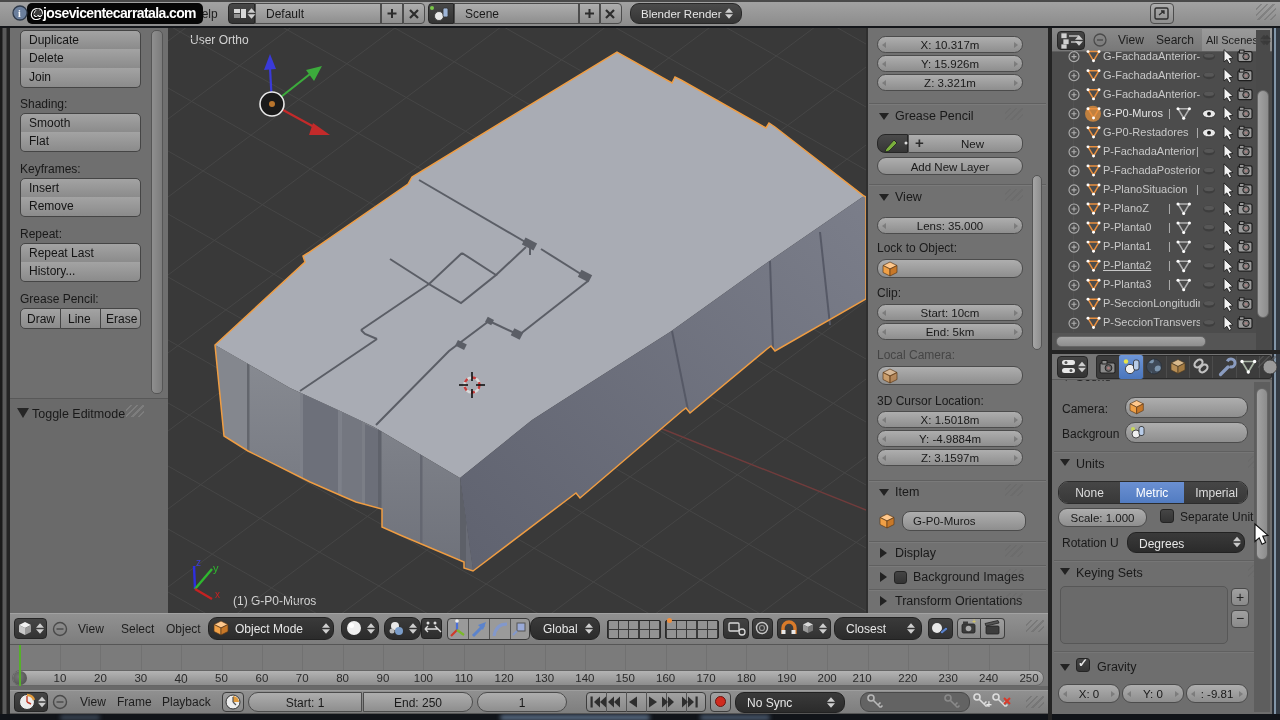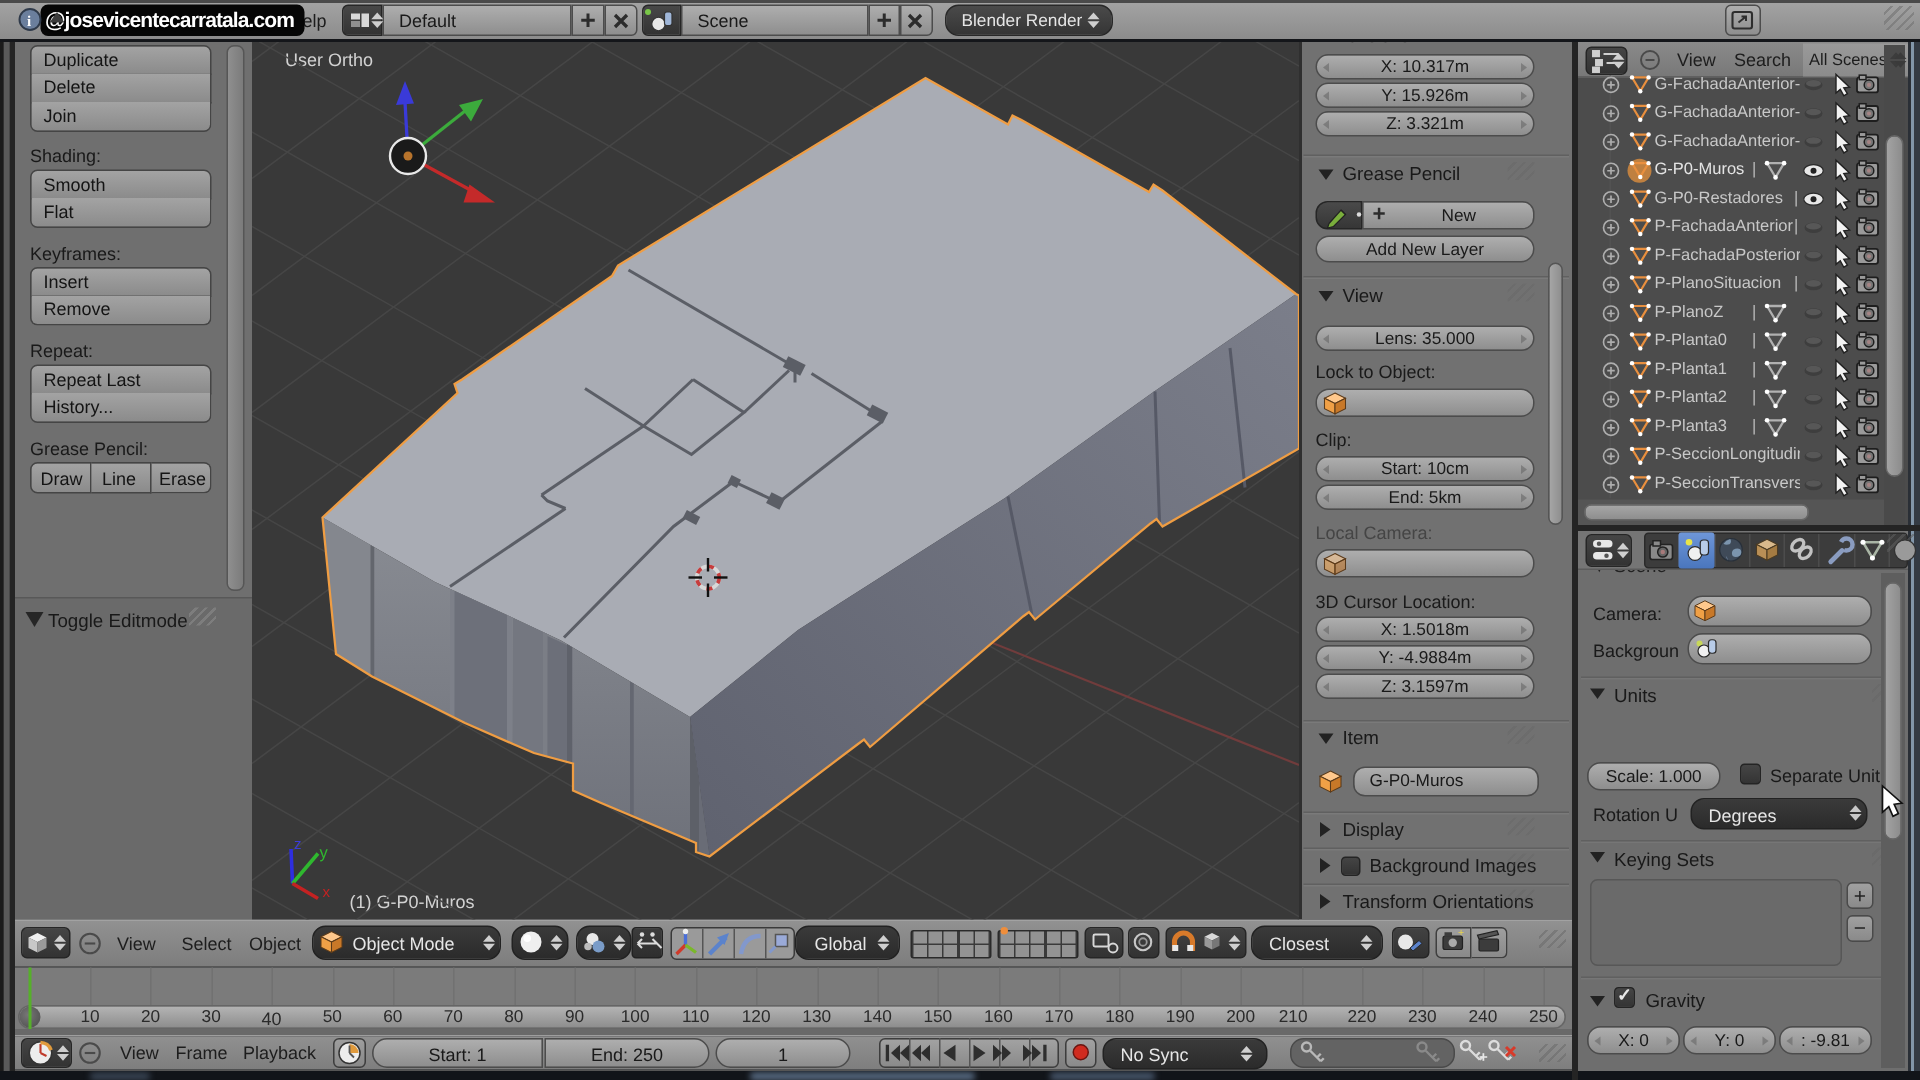--- a/index.html
+++ b/index.html
@@ -276,21 +276,21 @@
 <div class="abs" style="left:1196px;top:144.8px;color:#b8b8b8;font-size:11px;">|</div>
 <div class="abs" style="left:1103px;top:163.9px;width:97px;overflow:hidden;color:#c8c8c8;font-size:11px;white-space:nowrap;">P-FachadaPosterior</div>
 <div class="abs" style="left:1103px;top:182.9px;width:97px;overflow:hidden;color:#c8c8c8;font-size:11px;white-space:nowrap;">P-PlanoSituacion</div>
 <div class="abs" style="left:1196px;top:182.9px;color:#b8b8b8;font-size:11px;">|</div>
 <div class="abs" style="left:1103px;top:202.0px;width:97px;overflow:hidden;color:#c8c8c8;font-size:11px;white-space:nowrap;">P-PlanoZ</div>
 <div class="abs" style="left:1168px;top:202.0px;color:#b8b8b8;font-size:11px;">|</div>
 <div class="abs" style="left:1103px;top:221.1px;width:97px;overflow:hidden;color:#c8c8c8;font-size:11px;white-space:nowrap;">P-Planta0</div>
 <div class="abs" style="left:1168px;top:221.1px;color:#b8b8b8;font-size:11px;">|</div>
 <div class="abs" style="left:1103px;top:240.1px;width:97px;overflow:hidden;color:#c8c8c8;font-size:11px;white-space:nowrap;">P-Planta1</div>
 <div class="abs" style="left:1168px;top:240.1px;color:#b8b8b8;font-size:11px;">|</div>
-<div class="abs" style="left:1103px;top:259.2px;width:97px;overflow:hidden;color:#c8c8c8;font-size:11px;white-space:nowrap;">P-Planta2</div>
+<div class="abs" style="left:1103px;top:259.2px;width:97px;overflow:hidden;color:#c8c8c8;font-size:11px;white-space:nowrap;text-decoration:underline;">P-Planta2</div>
 <div class="abs" style="left:1168px;top:259.2px;color:#b8b8b8;font-size:11px;">|</div>
 <div class="abs" style="left:1103px;top:278.2px;width:97px;overflow:hidden;color:#c8c8c8;font-size:11px;white-space:nowrap;">P-Planta3</div>
 <div class="abs" style="left:1168px;top:278.2px;color:#b8b8b8;font-size:11px;">|</div>
 <div class="abs" style="left:1103px;top:297.2px;width:97px;overflow:hidden;color:#c8c8c8;font-size:11px;white-space:nowrap;">P-SeccionLongitudin</div>
 <div class="abs" style="left:1103px;top:316.3px;width:97px;overflow:hidden;color:#c8c8c8;font-size:11px;white-space:nowrap;">P-SeccionTransversa</div>
 <div class="abs" style="left:1052px;top:333px;width:204px;height:17px;background:#555;"></div>
 <div class="abs" style="left:1056px;top:336px;width:150px;height:11px;background:linear-gradient(#a6a6a6,#8e8e8e);border:1px solid #666;border-radius:5px;"></div>
 <div class="abs" style="left:1256px;top:30px;width:14px;height:320px;background:#4a4a4a;"></div>
 <div class="abs" style="left:1257px;top:90px;width:12px;height:228px;background:linear-gradient(90deg,#a3a3a3,#8c8c8c);border:1px solid #666;border-radius:6px;"></div>
 <div class="abs" style="left:1048px;top:350px;width:232px;height:4px;background:#242424;"></div>
@@ -310,20 +310,25 @@
 <div class="abs" style="left:1060px;top:380px;width:70px;height:5px;overflow:hidden;">
       <div style="position:absolute;left:0;top:-10px;color:#222;font-size:12.5px;">▼ Scene</div>
     </div>
 <div class="lbl" style="left:1062px;top:402px;">Camera:</div>
 <div class="pill" style="left:1125px;top:397px;width:123px;height:21px;border-radius:10px;"></div>
 <div class="lbl" style="left:1062px;top:427px;">Backgroun</div>
 <div class="pill" style="left:1125px;top:422px;width:123px;height:21px;border-radius:10px;"></div>
 <div class="abs" style="left:1060px;top:459px;width:0;height:0;border-left:5px solid transparent;border-right:5px solid transparent;border-top:7px solid #222;"></div>
 <div class="lbl" style="left:1076px;top:457px;font-size:12.5px;">Units</div>
 <div class="grip" style="left:1248px;top:456px;background:repeating-linear-gradient(135deg,transparent 0 3px,#61616188 3px 4.5px);"></div>
+<div class="abs" style="left:1058px;top:481px;width:190px;height:23px;border-radius:10px;overflow:hidden;border:1px solid #2c2c2c;">
+      <div style="position:absolute;left:0;top:0;width:61px;height:23px;background:linear-gradient(#464646,#373737);color:#ddd;font-size:12px;text-align:center;padding-top:4px;">None</div>
+      <div style="position:absolute;left:61px;top:0;width:64px;height:23px;background:linear-gradient(#6b90d2,#4f7ac0);color:#fff;font-size:12px;text-align:center;padding-top:4px;">Metric</div>
+      <div style="position:absolute;left:125px;top:0;width:65px;height:23px;background:linear-gradient(#464646,#373737);color:#ddd;font-size:12px;text-align:center;padding-top:4px;">Imperial</div>
+    </div>
 <div class="pill" style="left:1058px;top:508px;width:89px;height:19px;border-radius:9px;padding-top:3px;font-size:11.5px;">Scale: 1.000</div>
 <div class="abs" style="left:1160px;top:509px;width:14px;height:14px;background:linear-gradient(#454545,#343434);border:1px solid #242424;border-radius:3px;"></div>
 <div class="lbl" style="left:1180px;top:510px;">Separate Unit</div>
 <div class="lbl" style="left:1062px;top:536px;">Rotation U</div>
 <div class="pill dkk" style="left:1127px;top:532px;width:118px;height:21px;text-align:left;padding:4px 0 0 11px;font-size:12px;">Degrees</div>
 <div class="abs" style="left:1060px;top:568px;width:0;height:0;border-left:5px solid transparent;border-right:5px solid transparent;border-top:7px solid #222;"></div>
 <div class="lbl" style="left:1076px;top:566px;font-size:12.5px;">Keying Sets</div>
 <div class="grip" style="left:1248px;top:565px;background:repeating-linear-gradient(135deg,transparent 0 3px,#61616188 3px 4.5px);"></div>
 <div class="abs" style="left:1060px;top:586px;width:168px;height:58px;background:#6a6a6a;border:1px solid #575757;border-radius:5px;"></div>
 <div class="abs" style="left:1231px;top:588px;width:18px;height:18px;background:linear-gradient(#a0a0a0,#8a8a8a);border:1px solid #4a4a4a;border-radius:4px;color:#222;font-size:14px;text-align:center;line-height:16px;">+</div>

